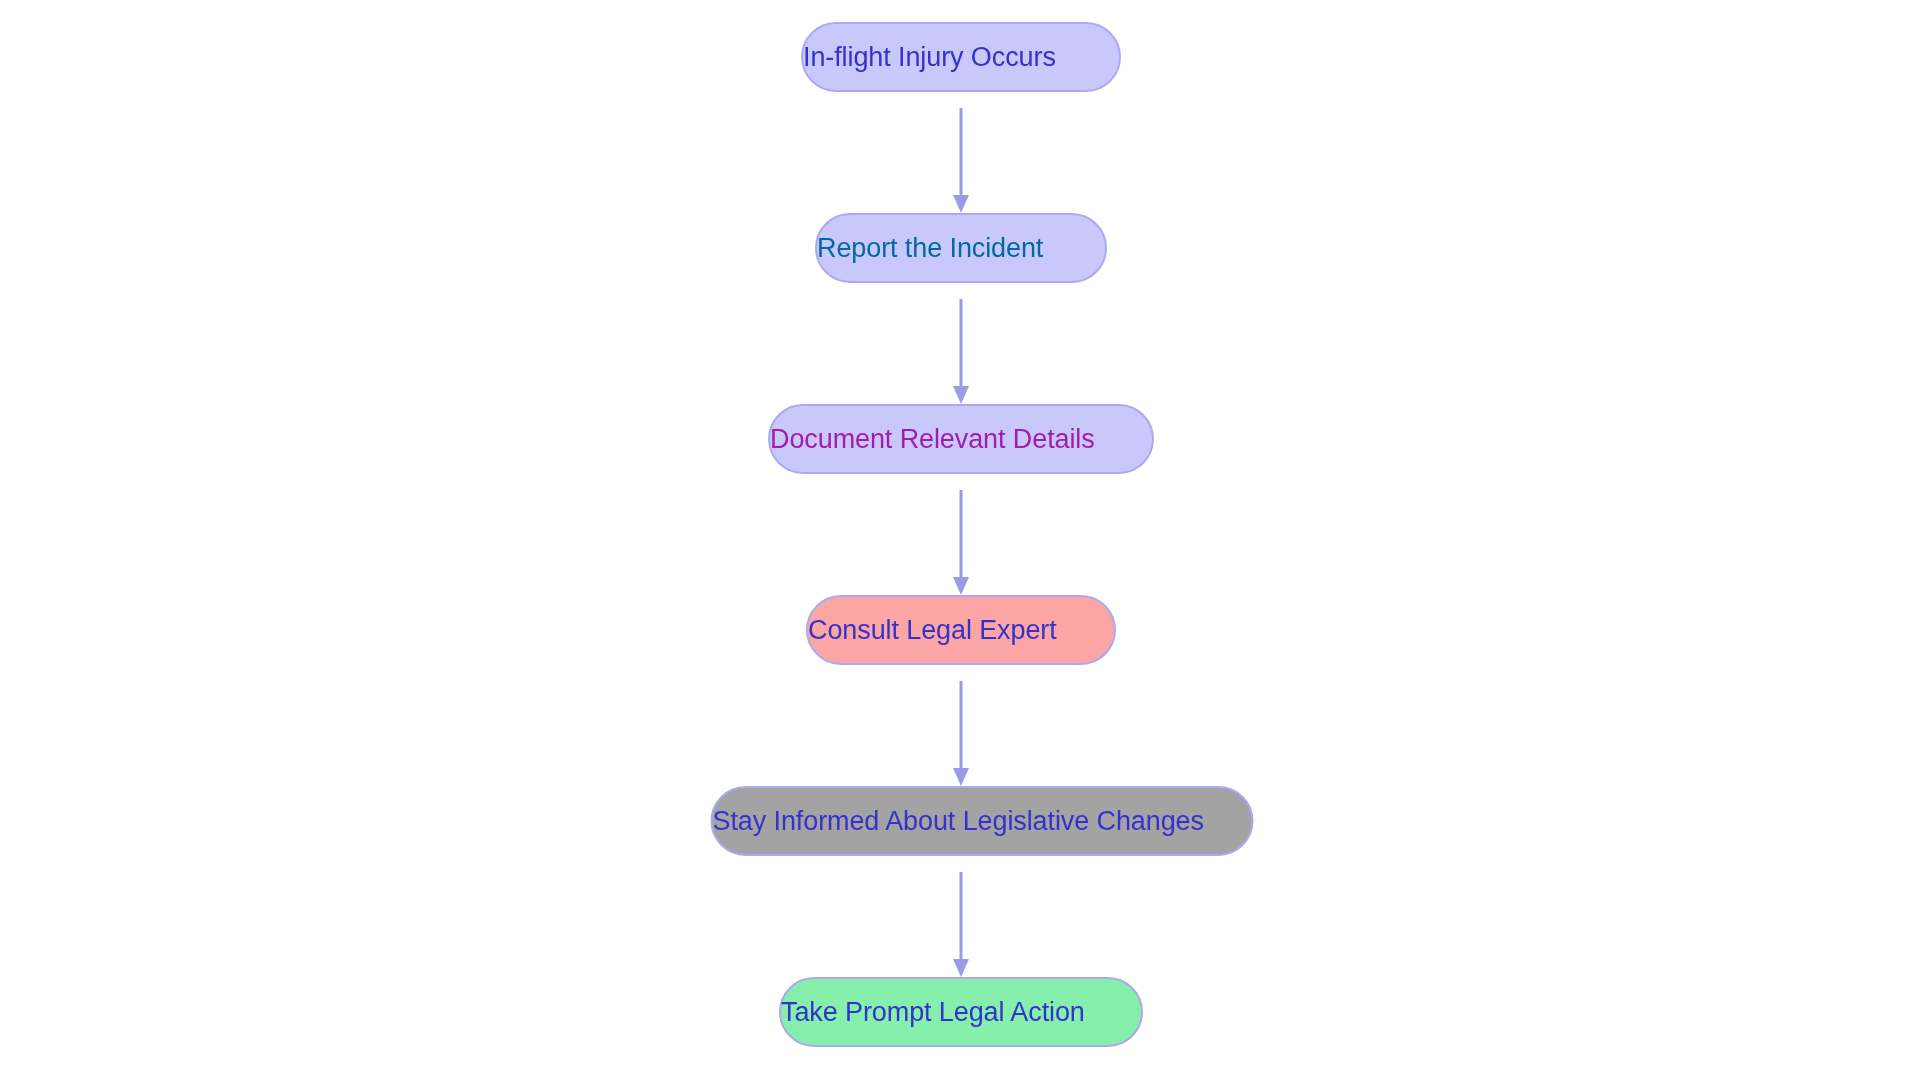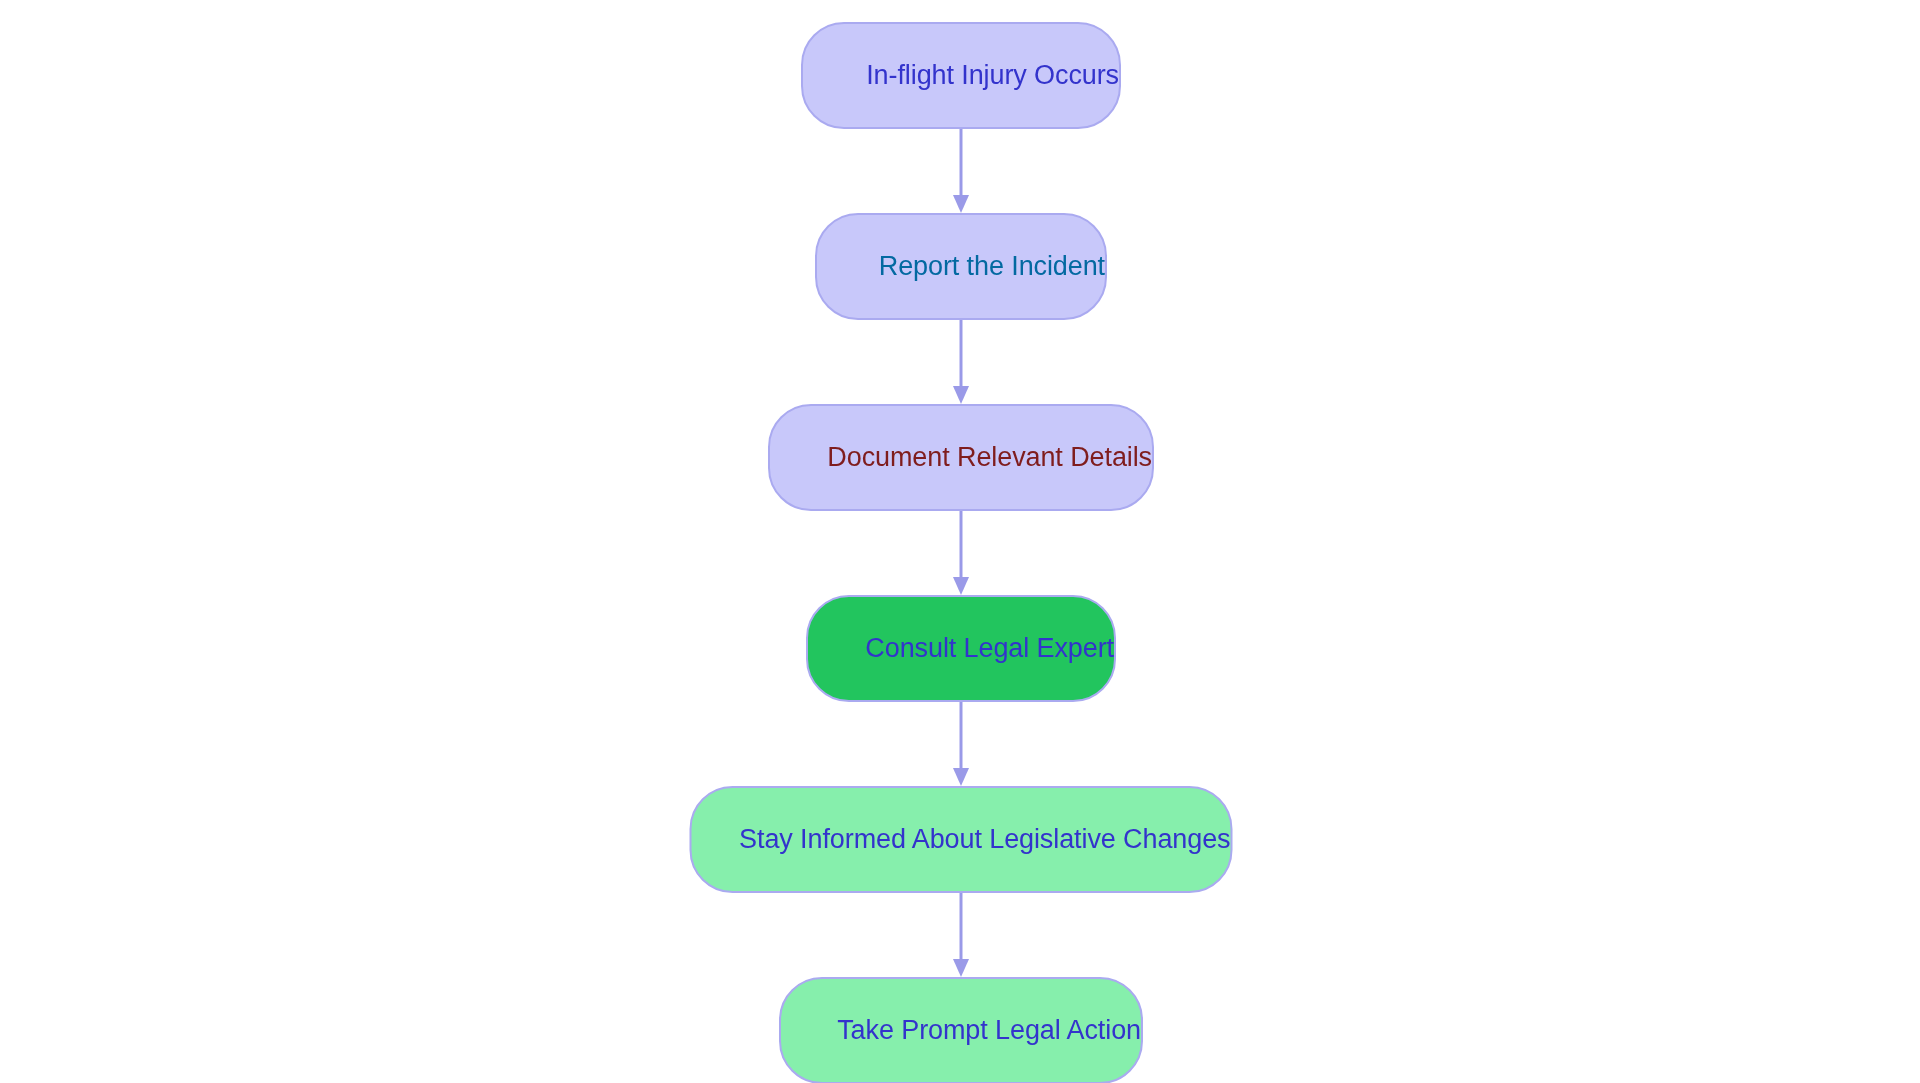--- a/index.html
+++ b/index.html
@@ -23,23 +23,23 @@
     left: 0;
     top: 0;
     width: 1920px;
     height: 1083px;
     pointer-events: none;
   }
   .flow-node {
     position: absolute;
     display: flex;
     align-items: center;
-    justify-content: flex-end;
+    justify-content: flex-start;
     box-sizing: border-box;
-    height: 107px;
+    height: 70px;
     border-radius: 43px;
     background: #c8c8fa;
     border: 2px solid #1d4ed8;
     transform: translateX(-50%);
   }
   .flow-node-label {
     font-family: "Liberation Sans", sans-serif;
     font-size: 27px;
     font-weight: 400;
     letter-spacing: -0.1px;
@@ -70,26 +70,26 @@
   </svg>
 
   <div id="node-layer">
       <div class="flow-node" style="left: 961px; top: 22px; width: 320px; background: rgb(200, 200, 250); border-color: rgb(170, 170, 240);">
         <span class="flow-node-label" style="color: rgb(51, 51, 204);">In-flight Injury Occurs</span>
       </div>
       <div class="flow-node" style="left: 961px; top: 213px; width: 292px; background: rgb(200, 200, 250); border-color: rgb(170, 170, 240);">
         <span class="flow-node-label" style="color: #0369a1;">Report the Incident</span>
       </div>
       <div class="flow-node" style="left: 961px; top: 404px; width: 386px; background: rgb(200, 200, 250); border-color: rgb(170, 170, 240);">
-        <span class="flow-node-label" style="color: #7f1d1d;">Document Relevant Details</span>
+        <span class="flow-node-label" style="color: #a21caf;">Document Relevant Details</span>
       </div>
-      <div class="flow-node" style="left: 961px; top: 595px; width: 310px; background: #22c55e; border-color: rgb(170, 170, 240);">
+      <div class="flow-node" style="left: 961px; top: 595px; width: 310px; background: #fca5a5; border-color: rgb(170, 170, 240);">
         <span class="flow-node-label" style="color: rgb(51, 51, 204);">Consult Legal Expert</span>
       </div>
-      <div class="flow-node" style="left: 961px; top: 786px; width: 543px; background: #86efac; border-color: rgb(170, 170, 240);">
+      <div class="flow-node" style="left: 982px; top: 786px; width: 543px; background: #a3a3a3; border-color: rgb(170, 170, 240);">
         <span class="flow-node-label" style="color: rgb(51, 51, 204);">Stay Informed About Legislative Changes</span>
       </div>
       <div class="flow-node" style="left: 961px; top: 977px; width: 364px; background: #86efac; border-color: rgb(170, 170, 240);">
         <span class="flow-node-label" style="color: rgb(51, 51, 204);">Take Prompt Legal Action</span>
       </div>
     </div>
 
 </div>
 
 </body></html>

